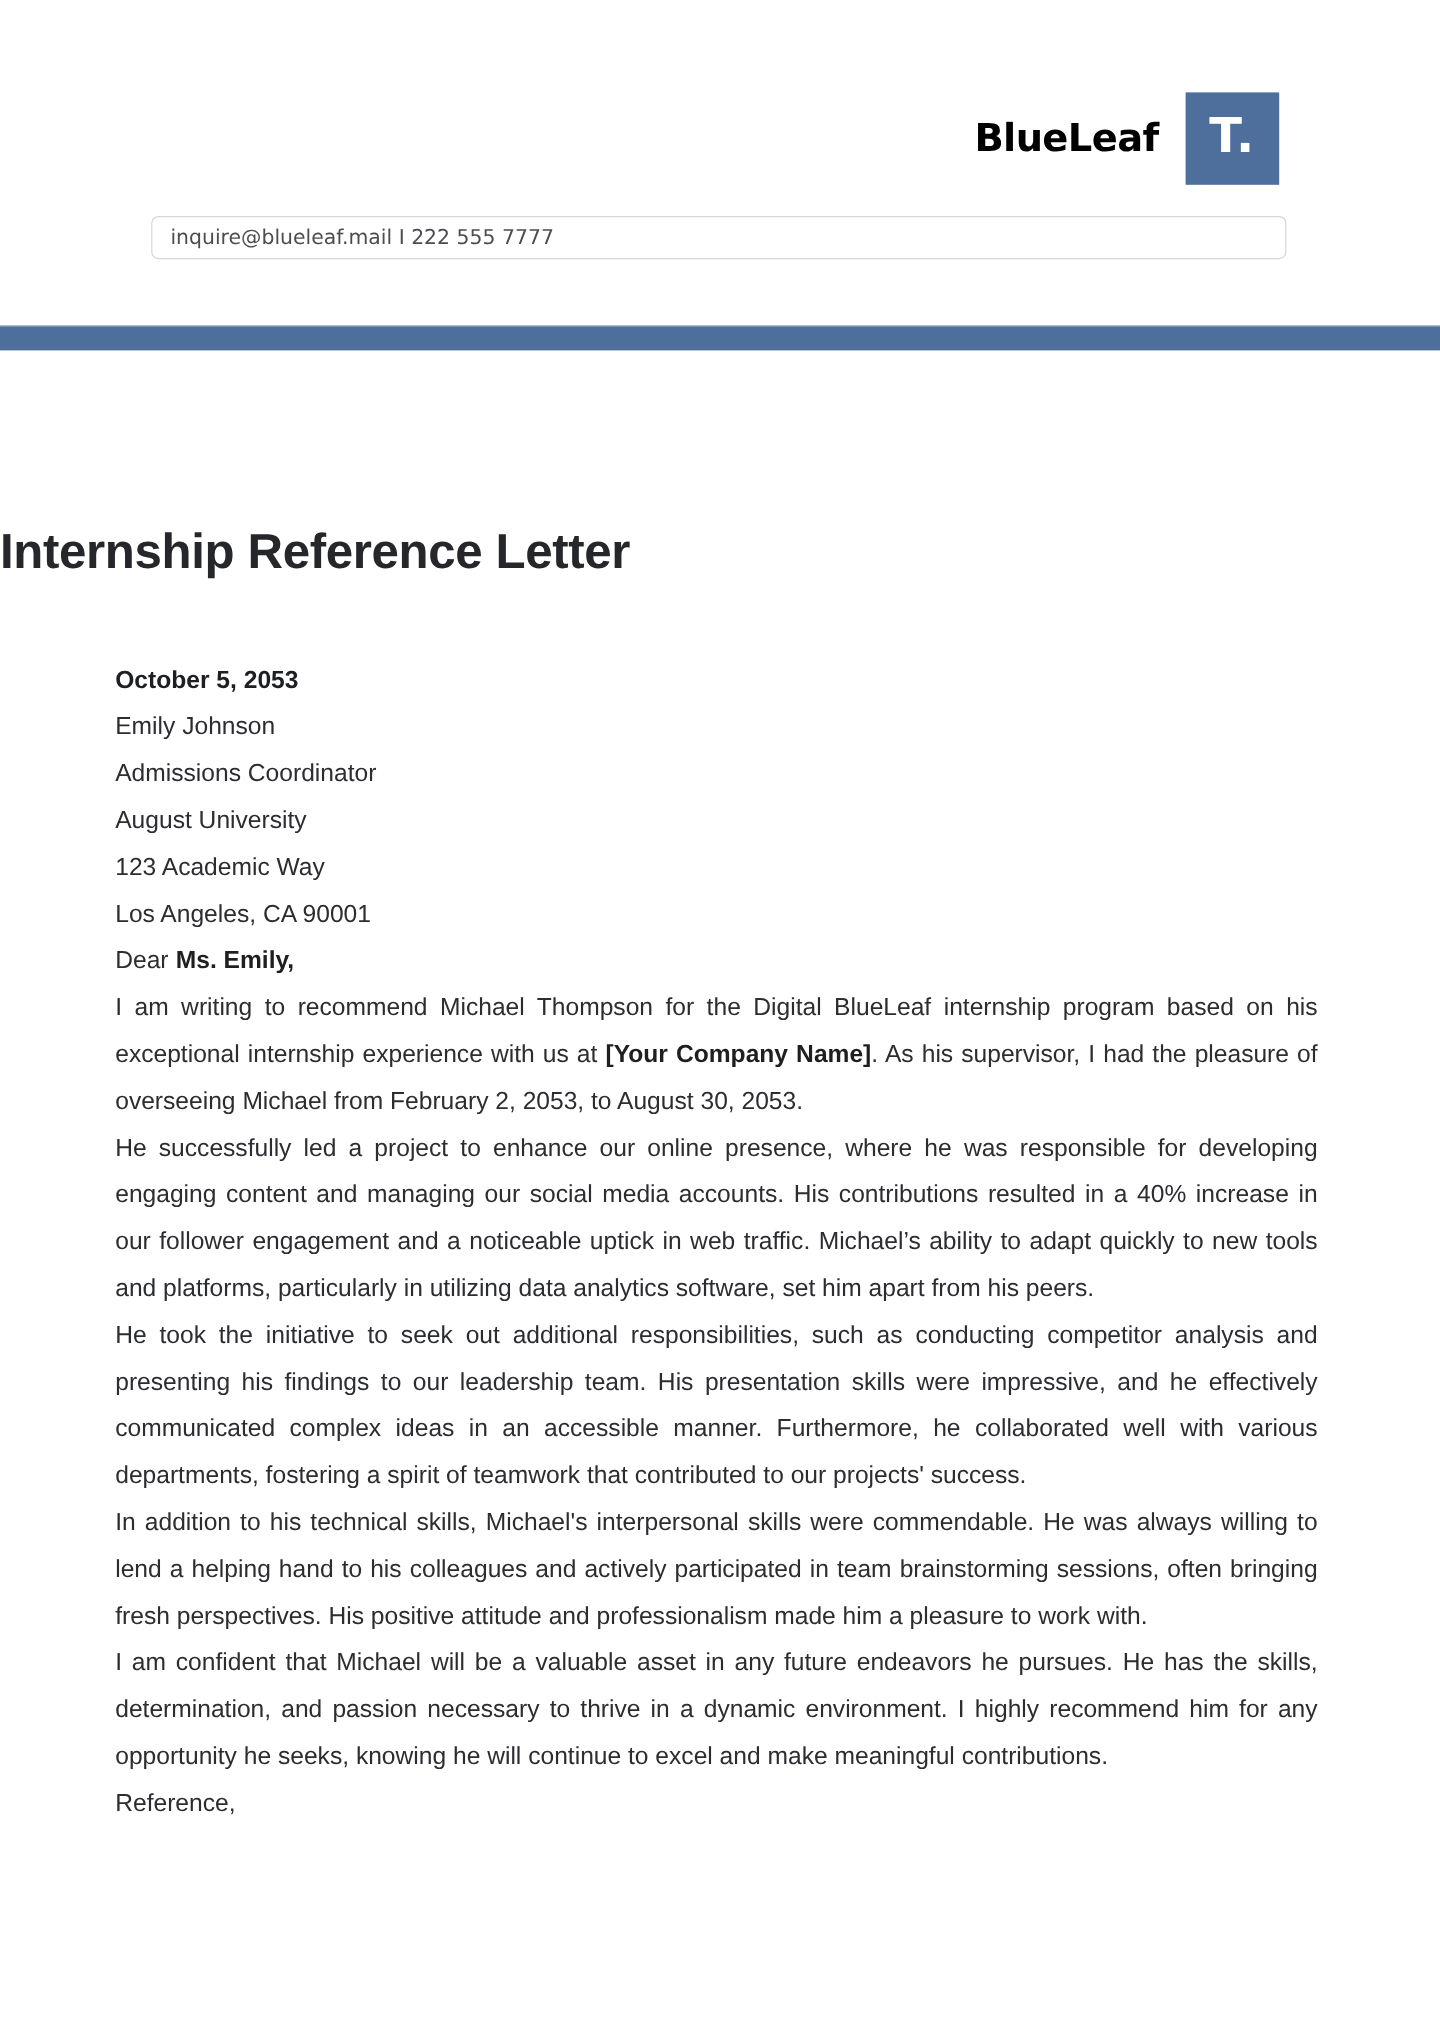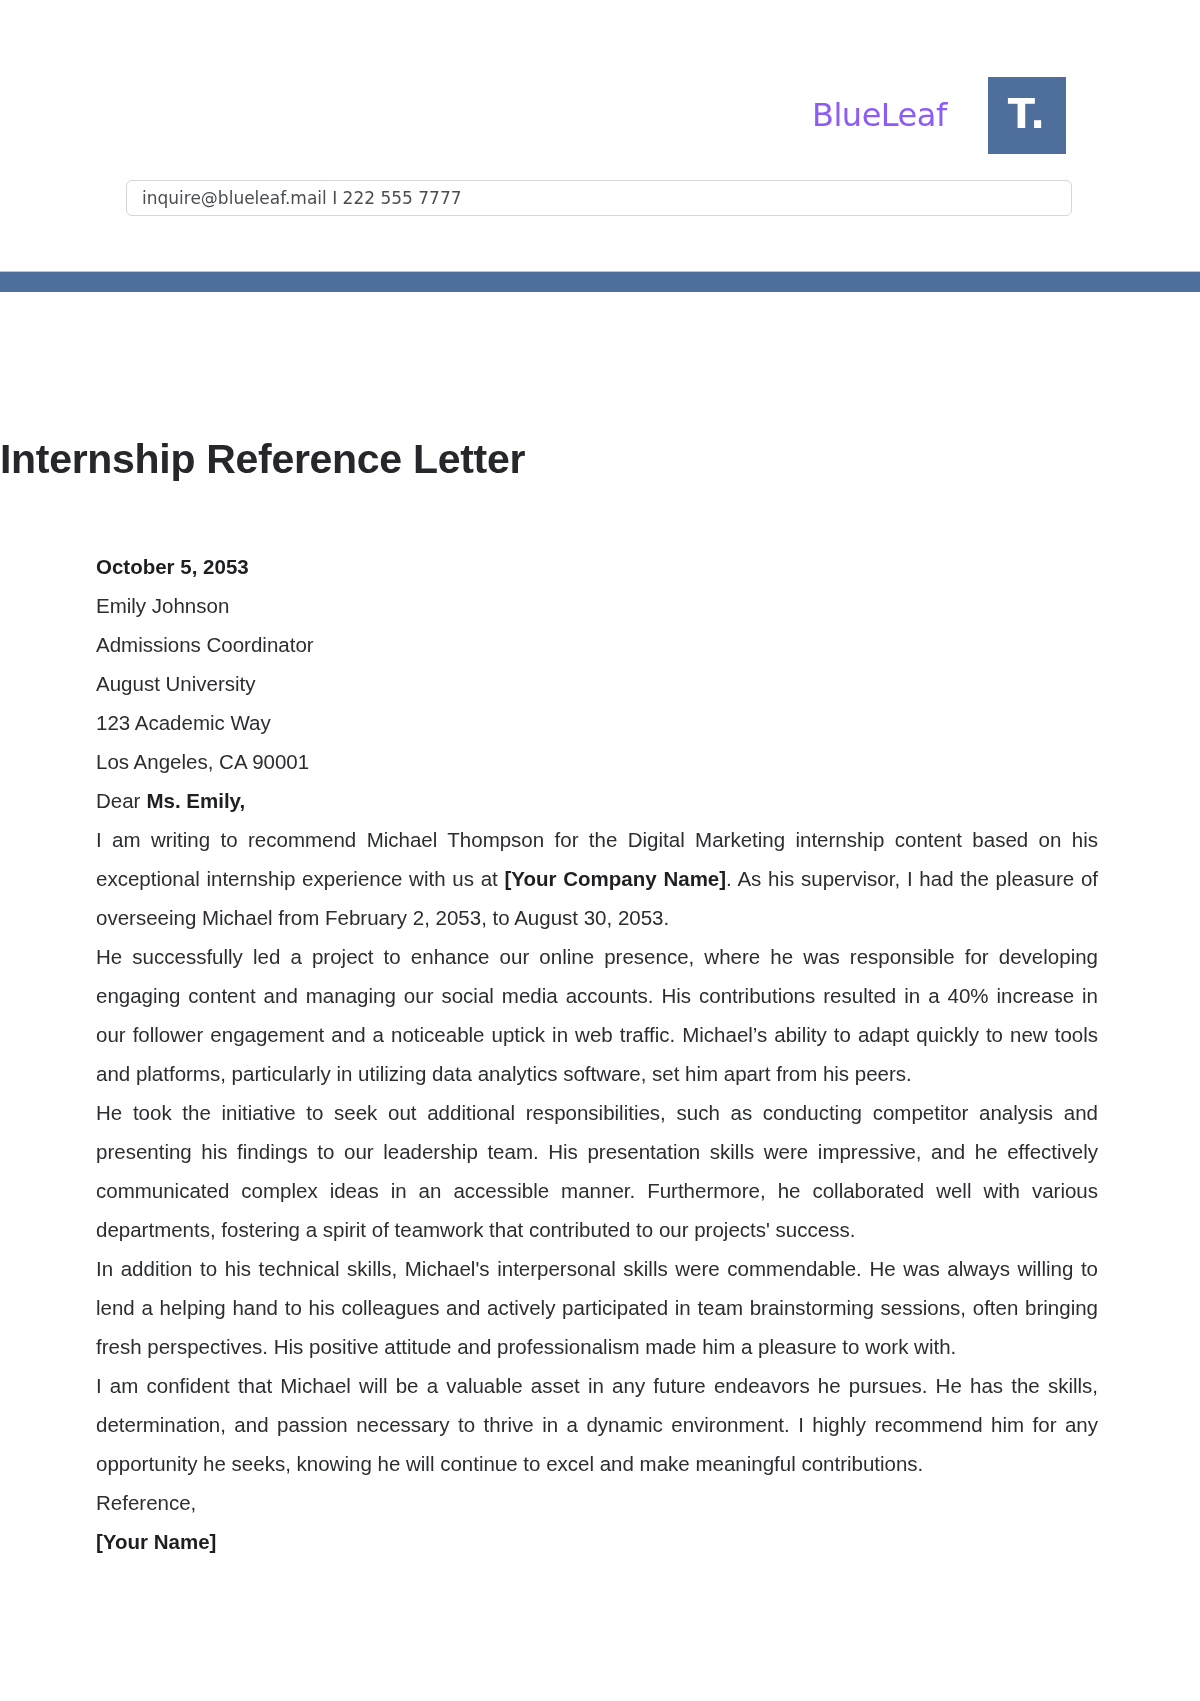--- a/index.html
+++ b/index.html
@@ -14,22 +14,22 @@
       overflow: hidden;
       font-family: "Liberation Sans", "DejaVu Sans", sans-serif;
       color: #2b2d31;
     }
     .brand-name {
       position: absolute;
       left: 812px;
       top: 96px;
       font-family: "DejaVu Sans", "Liberation Sans", sans-serif;
       font-size: 32px;
-      font-weight: 400;
-      color: #8b5cf6;
+      font-weight: 700;
+      color: #000000;
       letter-spacing: -0.5px;
     }
     .logo-box {
       position: absolute;
       left: 988px;
       top: 77px;
       width: 78px;
       height: 77px;
       background: #4e6f9b;
       display: flex;
@@ -123,20 +123,19 @@
 <div class="letter">
   <p class="bold">October 5, 2053</p>
   <p>Emily Johnson</p>
   <p>Admissions Coordinator</p>
   <p>August University</p>
   <p>123 Academic Way</p>
   <p>Los Angeles, CA 90001</p>
   <p>
     <span>Dear</span><span class="bold salutation-name">Ms. Emily,</span>
   </p>
-  <p class="justify"><span>I am writing to recommend Michael Thompson for the Digital Marketing internship content based on his exceptional internship experience with us at </span><span class="bold">[Your Company Name]</span><span>. As his supervisor, I had the pleasure of overseeing Michael from February 2, 2053, to August 30, 2053.</span></p>
+  <p class="justify"><span>I am writing to recommend Michael Thompson for the Digital BlueLeaf internship program based on his exceptional internship experience with us at </span><span class="bold">[Your Company Name]</span><span>. As his supervisor, I had the pleasure of overseeing Michael from February 2, 2053, to August 30, 2053.</span></p>
   <p class="justify">He successfully led a project to enhance our online presence, where he was responsible for developing engaging content and managing our social media accounts. His contributions resulted in a 40% increase in our follower engagement and a noticeable uptick in web traffic. Michael’s ability to adapt quickly to new tools and platforms, particularly in utilizing data analytics software, set him apart from his peers.</p>
   <p class="justify">He took the initiative to seek out additional responsibilities, such as conducting competitor analysis and presenting his findings to our leadership team. His presentation skills were impressive, and he effectively communicated complex ideas in an accessible manner. Furthermore, he collaborated well with various departments, fostering a spirit of teamwork that contributed to our projects' success.</p>
   <p class="justify">In addition to his technical skills, Michael's interpersonal skills were commendable. He was always willing to lend a helping hand to his colleagues and actively participated in team brainstorming sessions, often bringing fresh perspectives. His positive attitude and professionalism made him a pleasure to work with.</p>
   <p class="justify">I am confident that Michael will be a valuable asset in any future endeavors he pursues. He has the skills, determination, and passion necessary to thrive in a dynamic environment. I highly recommend him for any opportunity he seeks, knowing he will continue to excel and make meaningful contributions.</p>
   <p>Reference,</p>
-  <p class="bold">[Your Name]</p>
 </div>
 
 </body></html>

